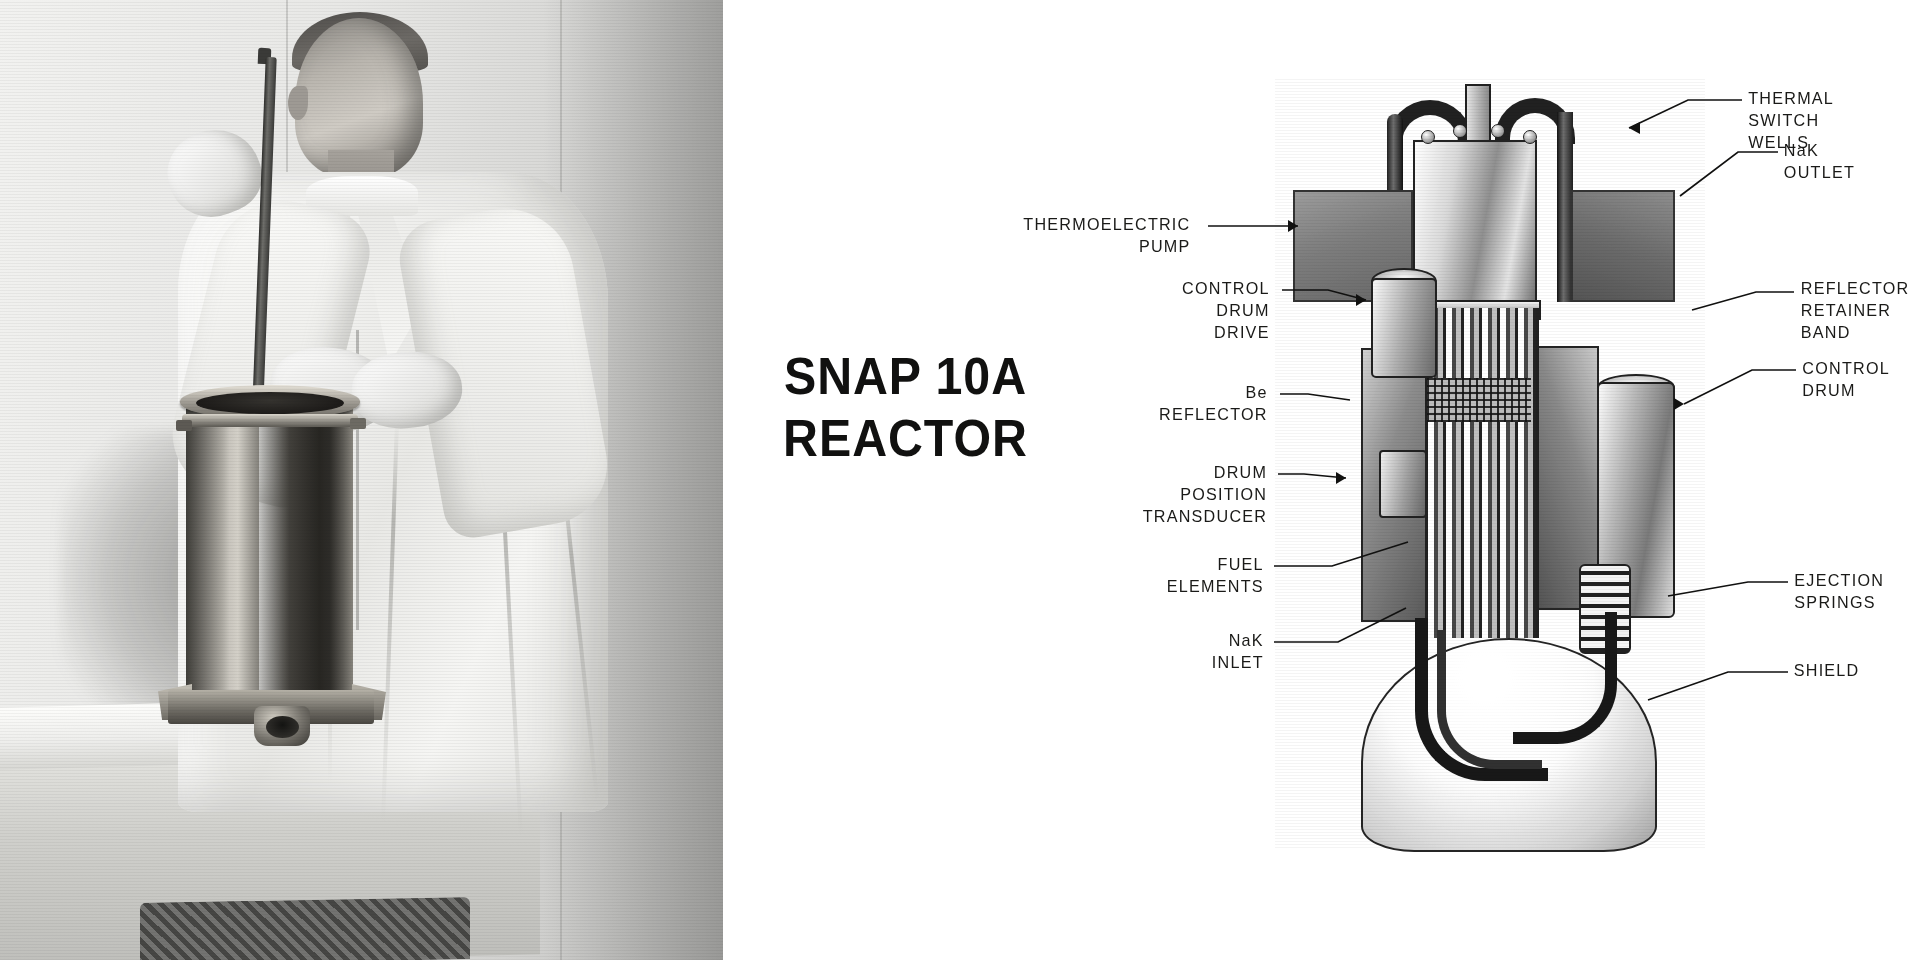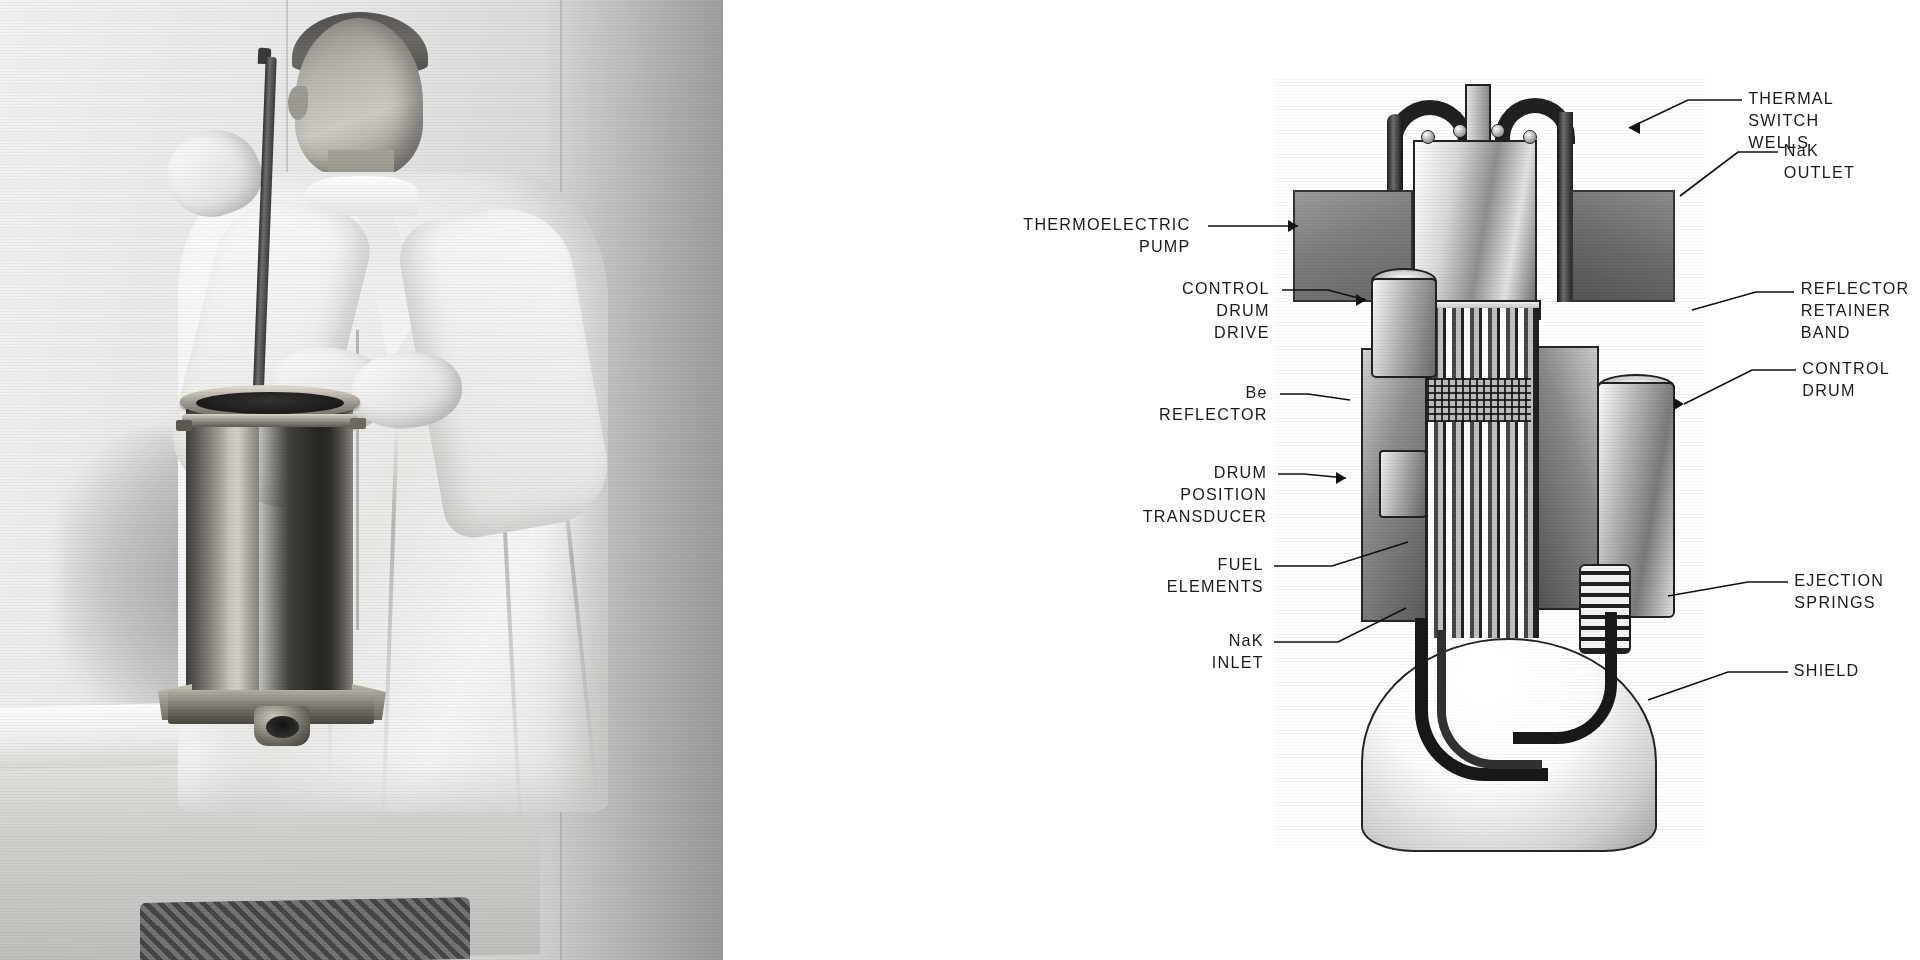--- a/index.html
+++ b/index.html
@@ -481,20 +481,26 @@
     <div class="vessel-lug-r"></div>
     <div class="vessel-foot-l"></div>
     <div class="vessel-foot-r"></div>
     <div class="vessel-base"></div>
     <div class="vessel-nozzle"></div>
     <div class="vessel-nozzle-hole"></div>
 
     <div class="grain"></div>
   </div>
 
+  <div class="title-panel">
+    <div class="title-block">
+      <div class="title-line">SNAP 10A</div>
+      <div class="title-line">REACTOR</div>
+    </div>
+  </div>
 
   <div class="diagram-panel">
 
     <div class="diagram-art">
       <div class="d d-pipe-l-arc"></div>
       <div class="d d-pipe-r-arc"></div>
       <div class="d d-pipe-l"></div>
       <div class="d d-pipe-r"></div>
       <div class="d d-chimney"></div>
       <div class="d d-te-left"></div>

